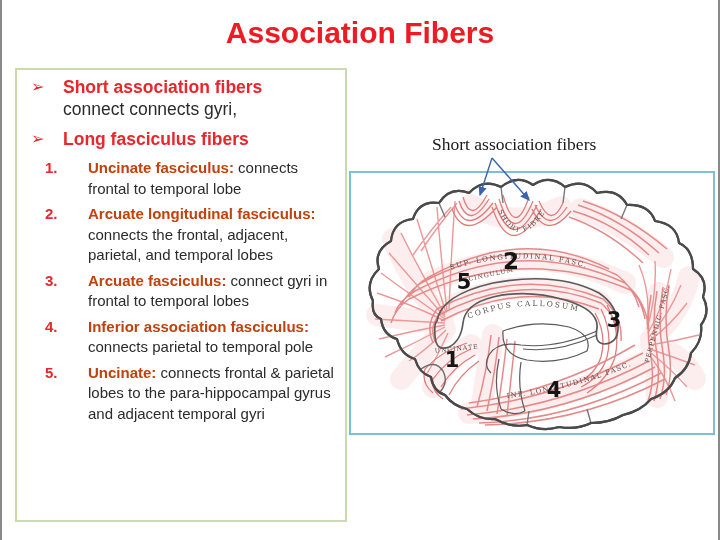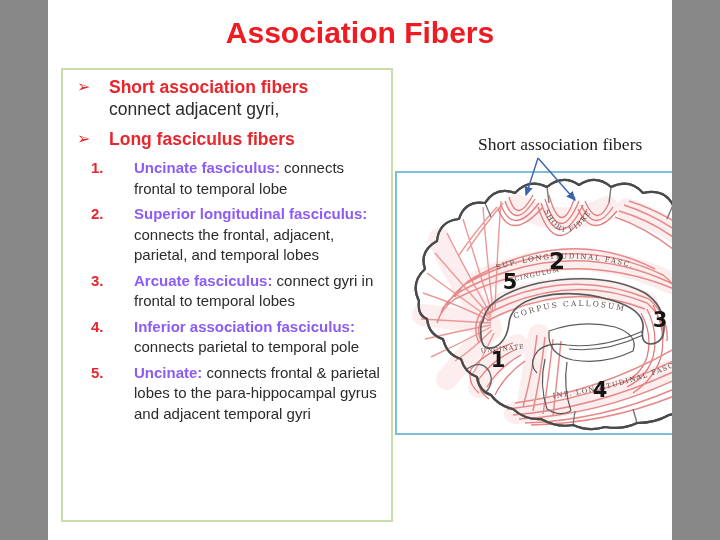--- a/index.html
+++ b/index.html
@@ -1,37 +1,37 @@
 <!DOCTYPE html>
 <html><head>
 <meta charset="utf-8">
 <style>
   html,body{margin:0;padding:0;background:#888;}
   .slide{
-    position:relative;width:624px;height:540px;background:#ffffff;
+    position:relative;width:716px;height:540px;background:#ffffff;
     font-family:"Liberation Sans",sans-serif;overflow:hidden;margin:0 auto;
   }
   .title{
     position:absolute;left:0;top:16px;width:100%;text-align:center;
     font-size:30px;font-weight:bold;color:#ee1b22;letter-spacing:0;
   }
   
   .panel{
     position:absolute;left:13px;top:68px;width:332px;height:454px;
     border:2px solid #c9dcab;box-sizing:border-box;background:#fff;
     padding:6px 4px 0 14px;
   }
   .bullet{display:flex;margin-bottom:8px;}
   .bmark{width:32px;flex:0 0 32px;color:#e8262c;font-size:16px;line-height:22px;}
   .bcontent{width:238px;font-size:17.5px;line-height:22px;color:#2b2b2b;}
   .bhead{color:#e8262c;font-weight:bold;display:block;}
   .item{display:flex;margin-bottom:5px;margin-left:14px;}
   .inum{width:43px;flex:0 0 43px;color:#e8262c;font-weight:bold;font-size:15px;line-height:20.5px;}
   .icontent{width:250px;font-size:15px;line-height:20.5px;color:#2b2b2b;}
-  .iterm{color:#8b5cf6;font-weight:bold;}
+  .iterm{color:#c2410c;font-weight:bold;}
   
   .callout{
     position:absolute;left:430px;top:134px;width:220px;
     font-family:"Liberation Serif",serif;font-size:17.5px;color:#1a1a1a;
   }
   .figure{
     position:absolute;left:347px;top:171px;width:366px;height:264px;
     border:2px solid #7cc0d8;box-sizing:border-box;background:#fff;
   }
   .arrows{position:absolute;left:420px;top:150px;width:160px;height:70px;pointer-events:none;z-index:5;}
@@ -42,36 +42,36 @@
 <body>
 
 <div class="slide">
 
   <div class="title">Association Fibers</div>
 
   <div class="panel">
 
     <div class="bullet">
       <span class="bmark">➢</span>
-      <span class="bcontent"><span class="bhead">Short association fibers</span><span>connect adjacent gyri,</span></span>
+      <span class="bcontent"><span class="bhead">Short association fibers</span><span>connect connects gyri,</span></span>
     </div>
 
     <div class="bullet">
       <span class="bmark">➢</span>
       <span class="bcontent"><span class="bhead">Long fasciculus fibers</span></span>
     </div>
 
     <div class="item">
       <span class="inum">1.</span>
       <span class="icontent"><span class="iterm">Uncinate fasciculus:</span><span> connects frontal to temporal lobe</span></span>
     </div>
 
     <div class="item">
       <span class="inum">2.</span>
-      <span class="icontent"><span class="iterm">Superior longitudinal fasciculus:</span><span> connects the frontal, adjacent, parietal, and temporal lobes</span></span>
+      <span class="icontent"><span class="iterm">Arcuate longitudinal fasciculus:</span><span> connects the frontal, adjacent, parietal, and temporal lobes</span></span>
     </div>
 
     <div class="item">
       <span class="inum">3.</span>
       <span class="icontent"><span class="iterm">Arcuate fasciculus:</span><span> connect gyri in frontal to temporal lobes</span></span>
     </div>
 
     <div class="item">
       <span class="inum">4.</span>
       <span class="icontent"><span class="iterm">Inferior association fasciculus:</span><span> connects parietal to temporal pole</span></span>

